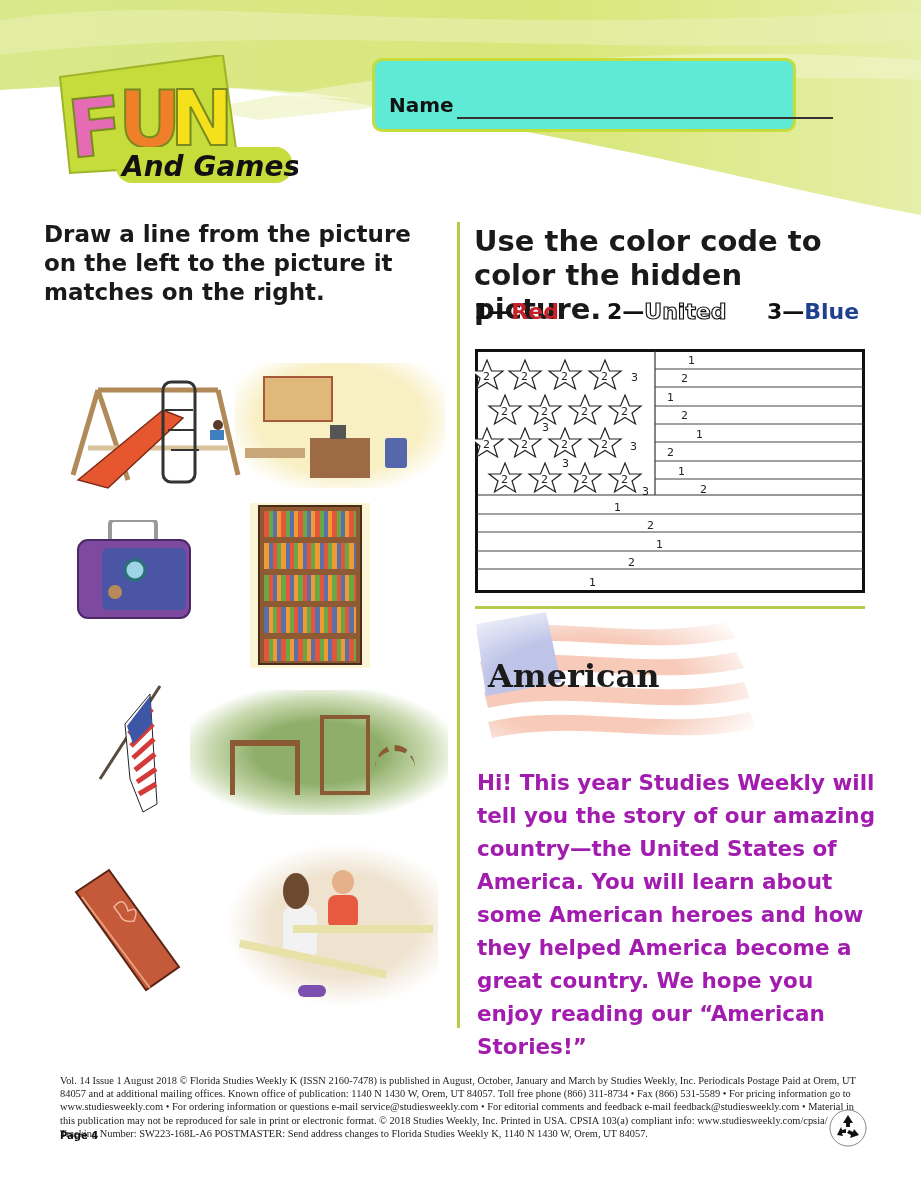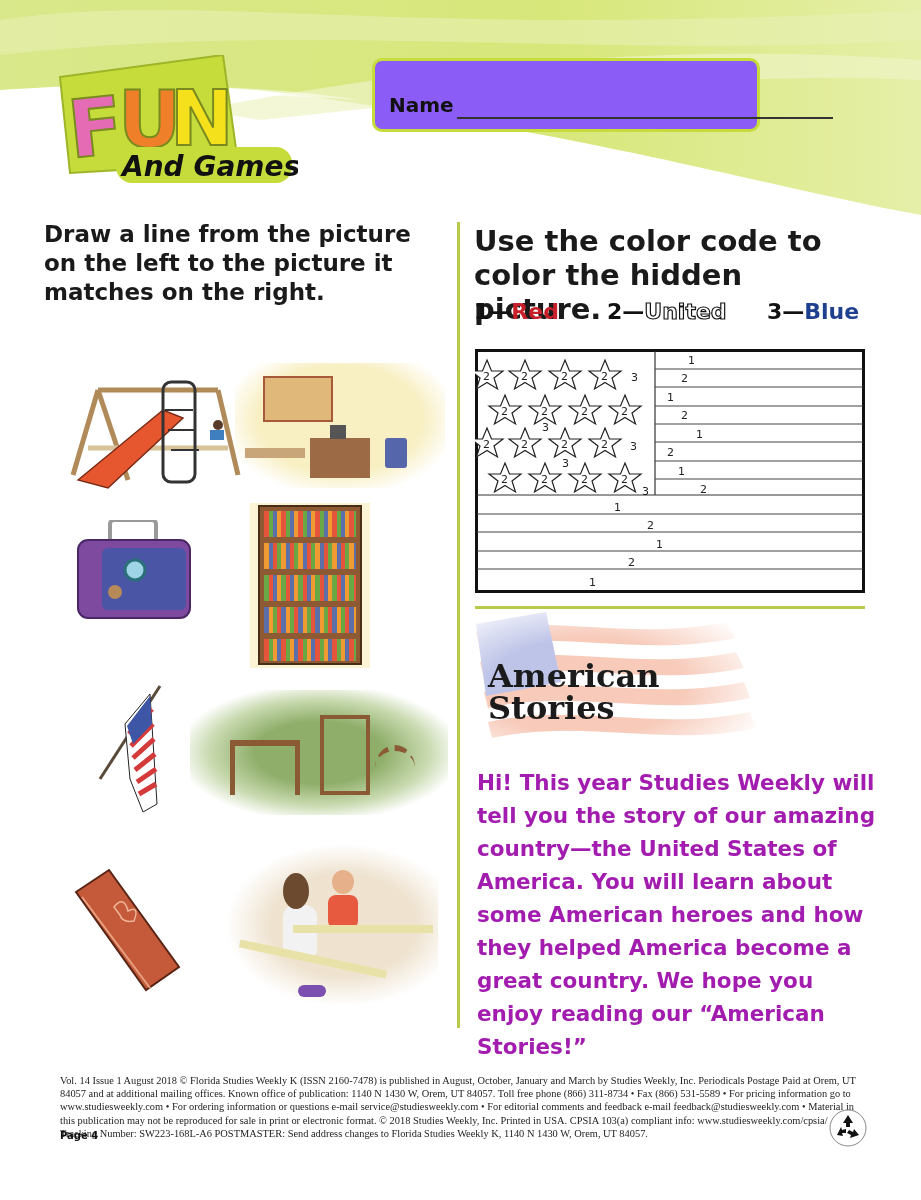--- a/index.html
+++ b/index.html
@@ -7,22 +7,22 @@
     width:921px; height:1200px; position:relative; overflow:hidden;
     background:#ffffff; font-family:"DejaVu Sans", "Liberation Sans", sans-serif; color:#1a1a1a;
   }
   .abs { position:absolute; }
   
   #header-bg { left:0; top:0; width:921px; height:215px; }
   
   #logo { left:58px; top:55px; width:240px; height:130px; }
   
   #name-box {
-    left:372px; top:58px; width:388px; height:74px;
-    background:#8b5cf6; border:3px solid #c6dc3a; border-radius:10px; box-sizing:border-box;
+    left:372px; top:58px; width:424px; height:74px;
+    background:#5eead4; border:3px solid #c6dc3a; border-radius:10px; box-sizing:border-box;
   }
   #name-label { left:14px; top:32px; font-size:20px; font-weight:bold; color:#111; }
   #name-line { left:82px; top:56px; width:376px; height:2px; background:#333; }
 
   
   #left-instr {
     left:44px; top:220px; width:390px; font-size:23px; font-weight:bold; line-height:29px; color:#1a1a1a;
   }
   
   #vdivider { left:457px; top:222px; width:3px; height:806px; background:#b9c94a; }
@@ -265,21 +265,20 @@
     <path d="M10,20 C80,0 160,30 260,10 L270,26 C170,46 90,16 14,36 Z" fill="#f2a080"></path>
     <path d="M14,50 C90,30 170,60 270,40 L278,56 C180,76 100,46 18,66 Z" fill="#f2a080"></path>
     <path d="M18,80 C100,60 180,90 278,70 L284,86 C190,106 110,76 22,96 Z" fill="#f2a080"></path>
     <path d="M22,110 C110,90 190,120 284,100 L290,116 C200,136 120,106 26,126 Z" fill="#f2a080"></path>
     <path d="M10,12 L80,0 L95,70 L20,84 Z" fill="#8a95d6"></path>
   </g>
   <rect x="0" y="0" width="300" height="150" fill="url(#fade)"></rect>
 </svg>
 <div id="banner-title" class="abs">
   <div>American</div>
-  <div>Stories</div>
 </div>
 
 <div id="story-text" class="abs">Hi! This year Studies Weekly will tell you the story of our amazing country—the United States of America. You will learn about some American heroes and how they helped America become a great country. We hope you enjoy reading our “American Stories!”</div>
 
 <div id="footer-fine" class="abs">Vol. 14 Issue 1 August 2018 © Florida Studies Weekly K (ISSN 2160-7478) is published in August, October, January and March by Studies Weekly, Inc. Periodicals Postage Paid at Orem, UT 84057 and at additional mailing offices. Known office of publication: 1140 N 1430 W, Orem, UT  84057. Toll free phone (866) 311-8734 • Fax (866) 531-5589 • For pricing information  go to www.studiesweekly.com  • For ordering information or questions e-mail service@studiesweekly.com • For editorial comments and feedback e-mail feedback@studiesweekly.com  • Material in this publication may not be reproduced for sale in print or electronic format. © 2018 Studies Weekly, Inc. Printed in USA. CPSIA 103(a) compliant info: www.studiesweekly.com/cpsia/ Tracking Number: SW223-168L-A6 POSTMASTER:  Send address changes to Florida Studies Weekly K, 1140 N 1430 W, Orem, UT 84057.</div>
 <div id="page-num" class="abs">Page 4</div>
 <svg id="recycle" class="abs" viewBox="0 0 40 40">
   <circle cx="20" cy="20" r="18" fill="#fff" stroke="#888" stroke-width="1"></circle>
   <g fill="#111">
     <polygon points="20,7 25,15 22,15 22,19 18,19 18,15 15,15"></polygon>

